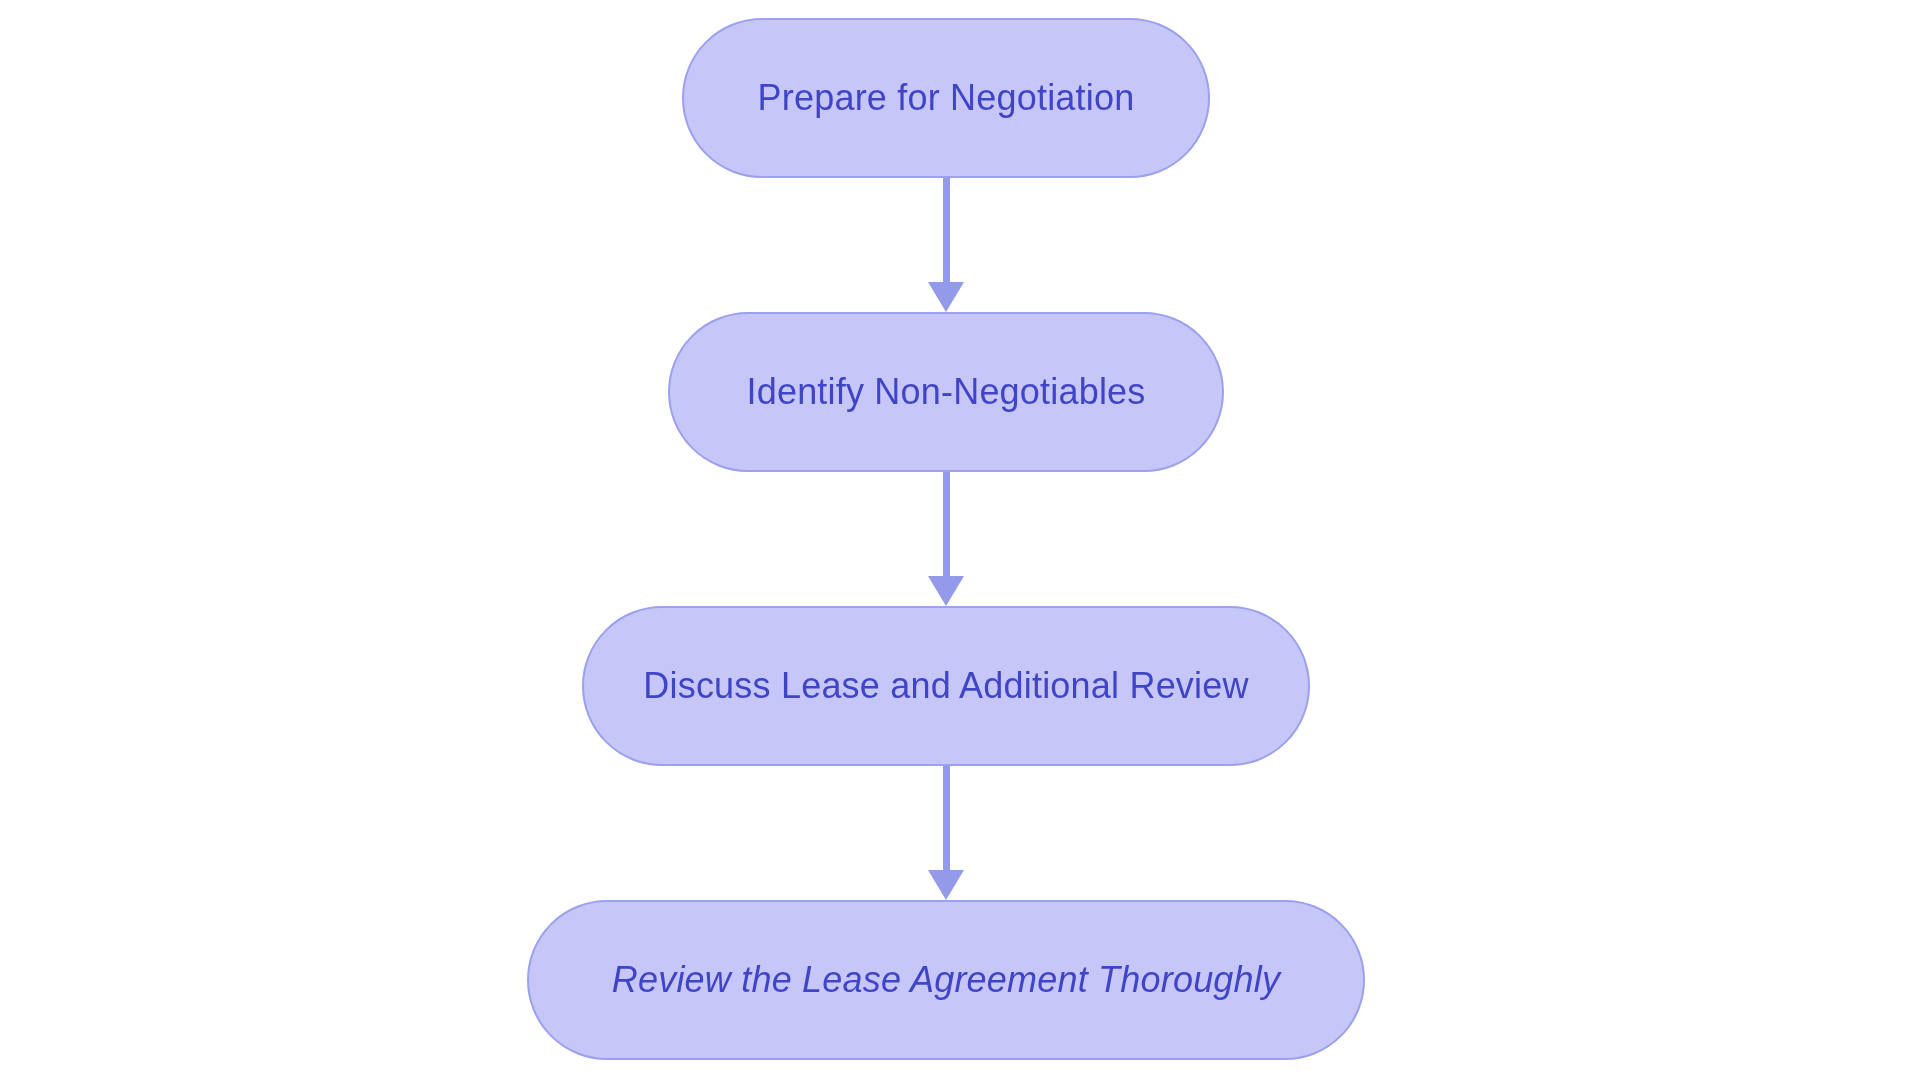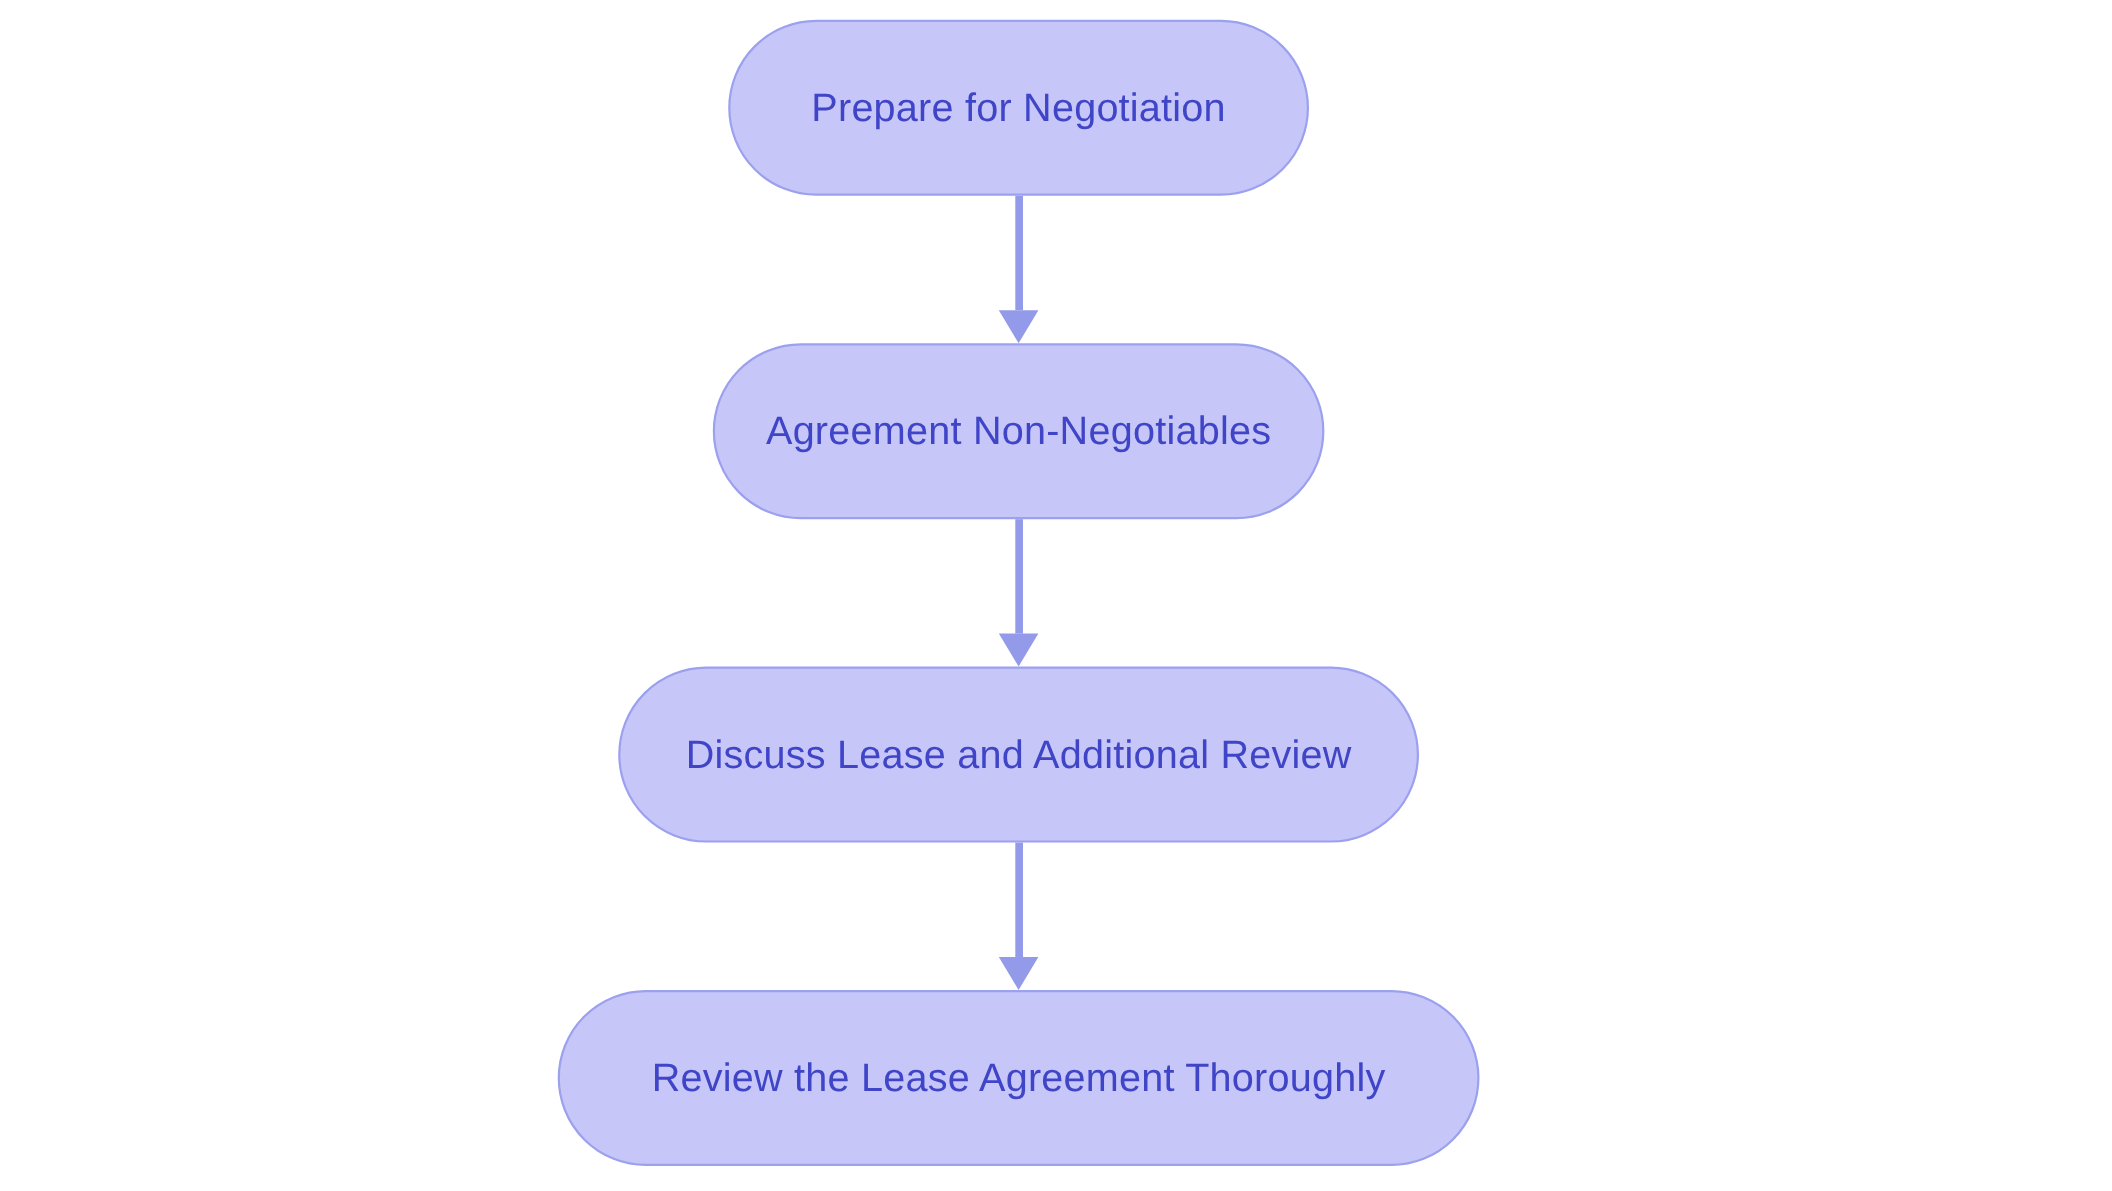--- a/index.html
+++ b/index.html
@@ -14,20 +14,21 @@
     width: 1920px;
     height: 1083px;
     background: var(--background);
     font-family: "Liberation Sans", "DejaVu Sans", sans-serif;
     overflow: hidden;
   }
   .canvas {
     width: 1852px;
     height: 1083px;
     background: var(--background);
+    margin-left: 20px;
   }
   .flow {
     width: 100%;
     height: 100%;
     padding-top: 18px;
     display: flex;
     flex-direction: column;
     align-items: center;
   }
   .node {
@@ -36,21 +37,21 @@
     background: var(--node-fill);
     border: 2px solid var(--node-border);
     display: flex;
     align-items: center;
     justify-content: center;
     flex-shrink: 0;
   }
   .node-0 { width: 528px; }
   .node-1 { width: 556px; }
   .node-2 { width: 728px; }
-  .node-3 { width: 838px; }
+  .node-3 { width: 838px; font-style: italic; }
   .node-label {
     font-size: 36px;
     line-height: 1;
     color: var(--node-text);
     white-space: nowrap;
     letter-spacing: 0.2px;
   }
   .arrow {
     height: 134px;
     display: flex;
@@ -80,21 +81,21 @@
     <div class="node node-0">
       <span class="node-label">Prepare for Negotiation</span>
     </div>
 
     <div class="arrow">
       <div class="arrow-line"></div>
       <div class="arrow-head"></div>
     </div>
 
     <div class="node node-1">
-      <span class="node-label">Agreement Non-Negotiables</span>
+      <span class="node-label">Identify Non-Negotiables</span>
     </div>
 
     <div class="arrow">
       <div class="arrow-line"></div>
       <div class="arrow-head"></div>
     </div>
 
     <div class="node node-2">
       <span class="node-label">Discuss Lease and Additional Review</span>
     </div>

